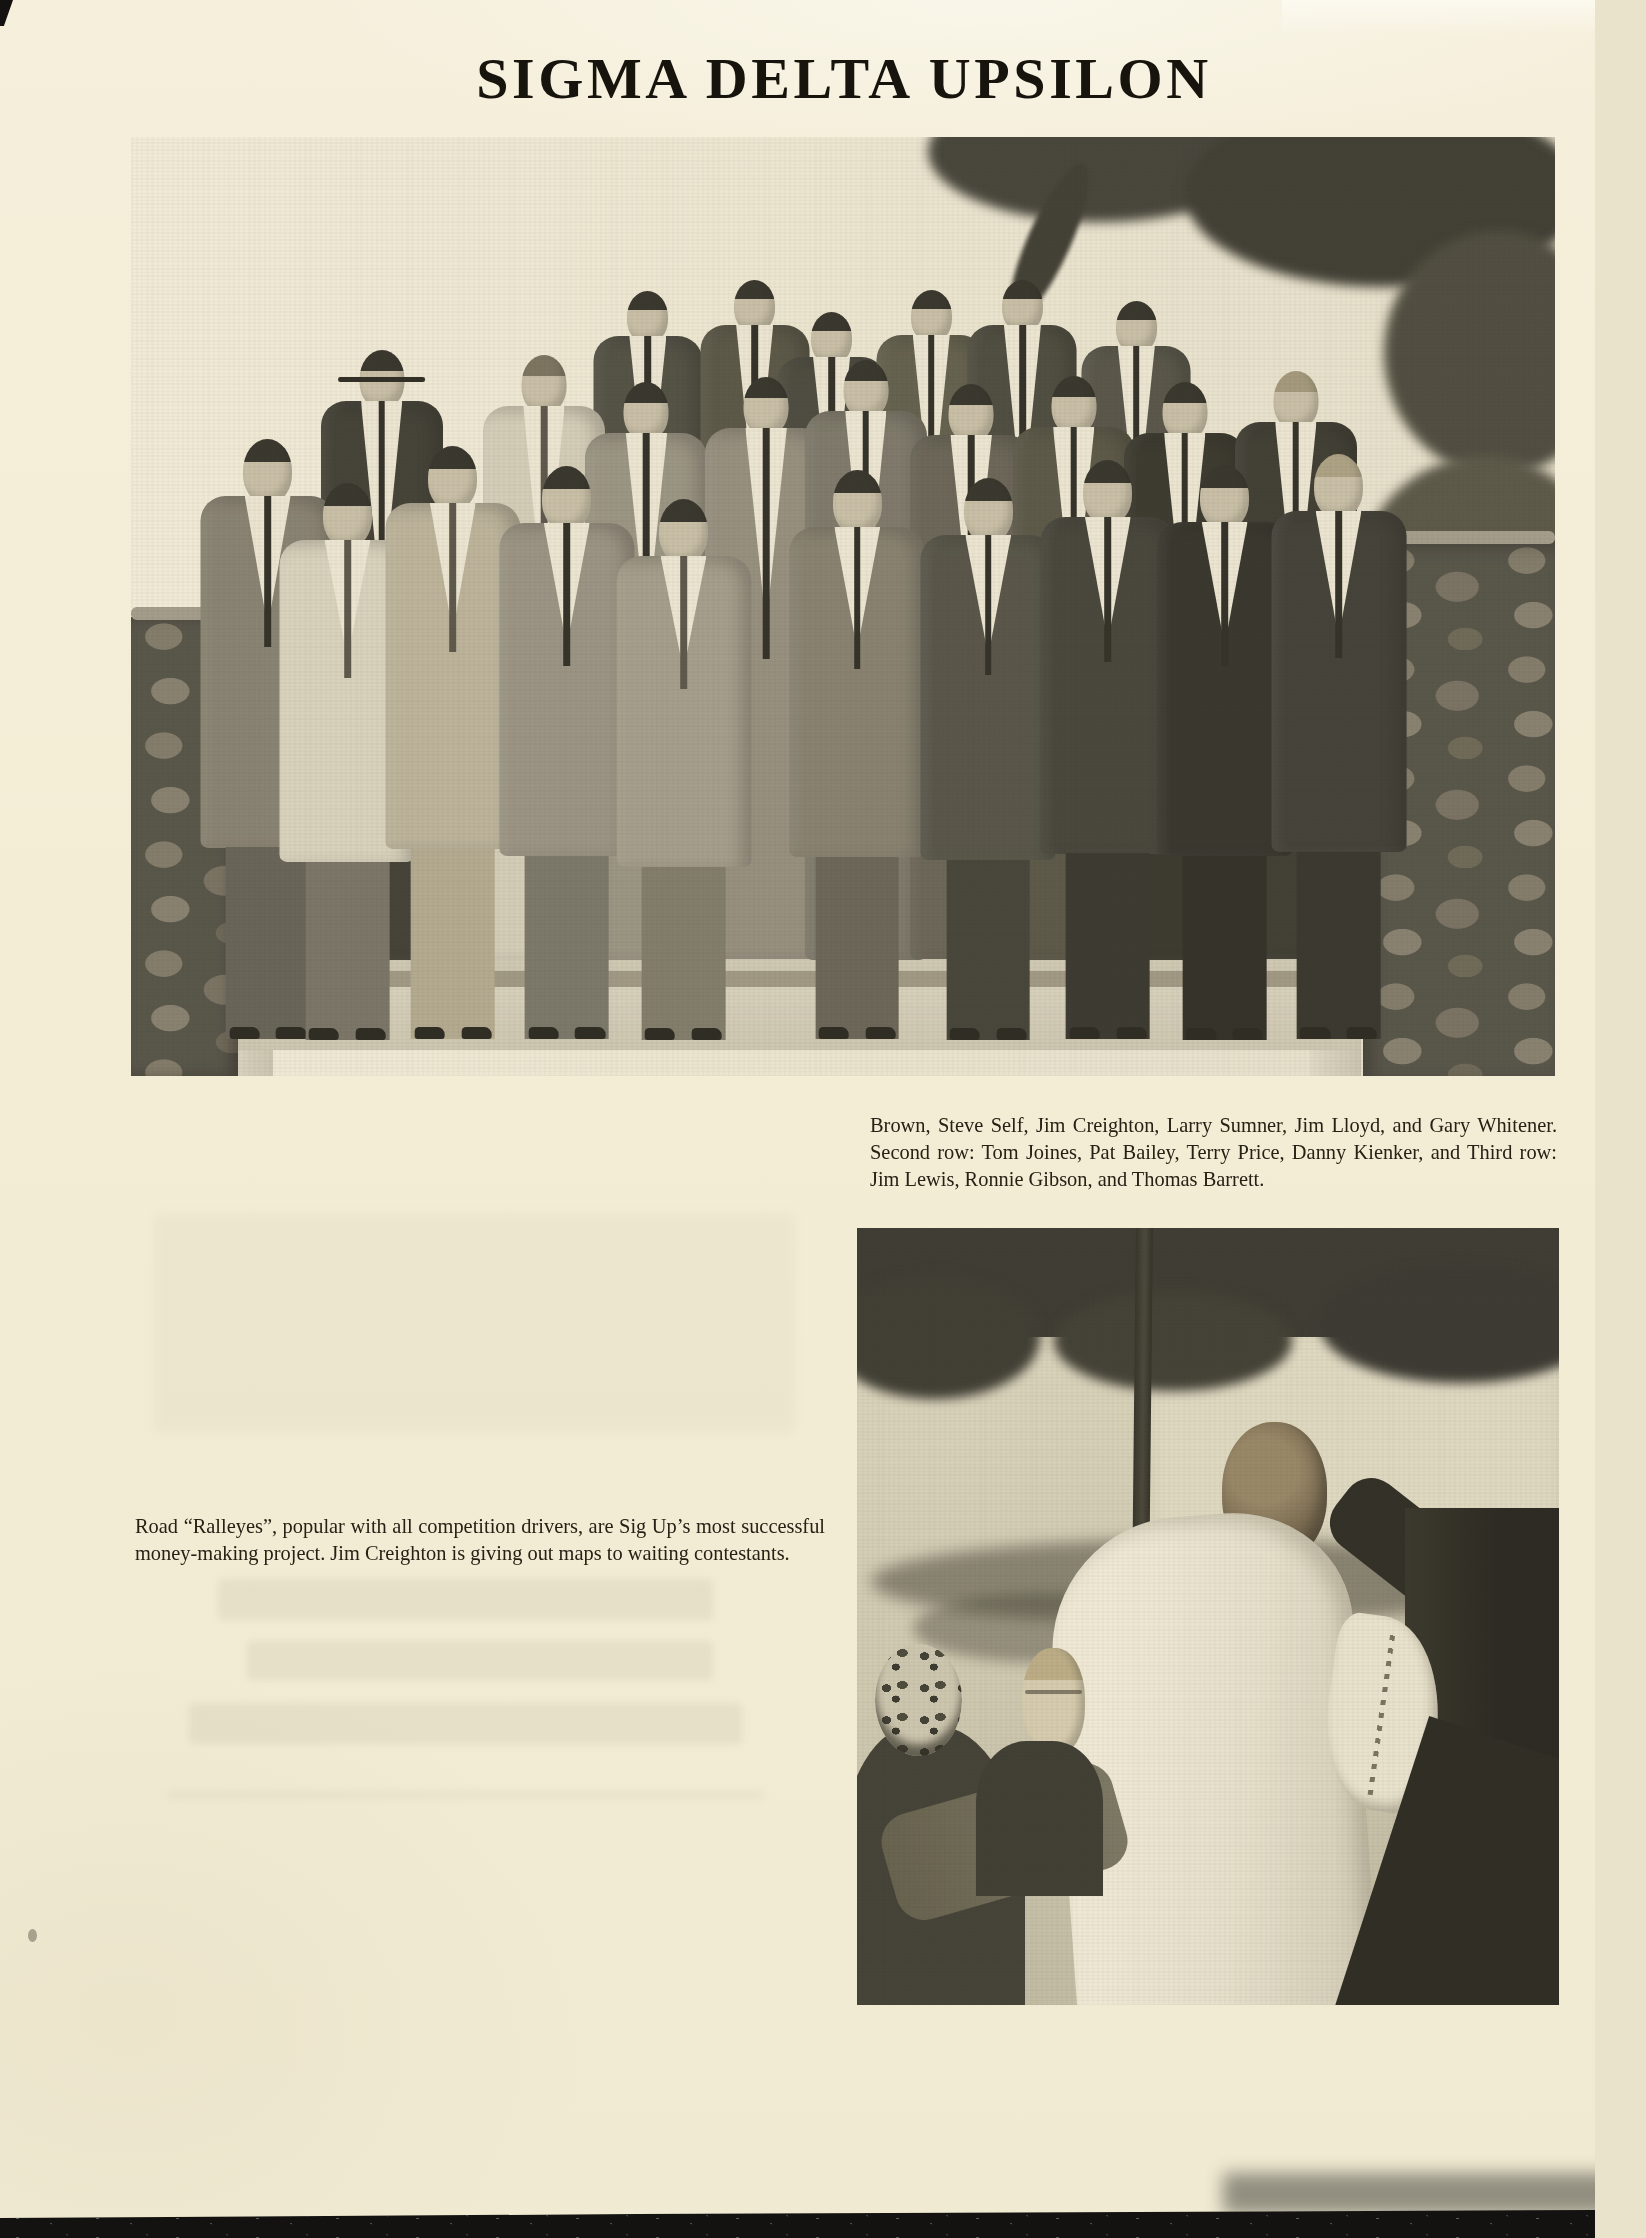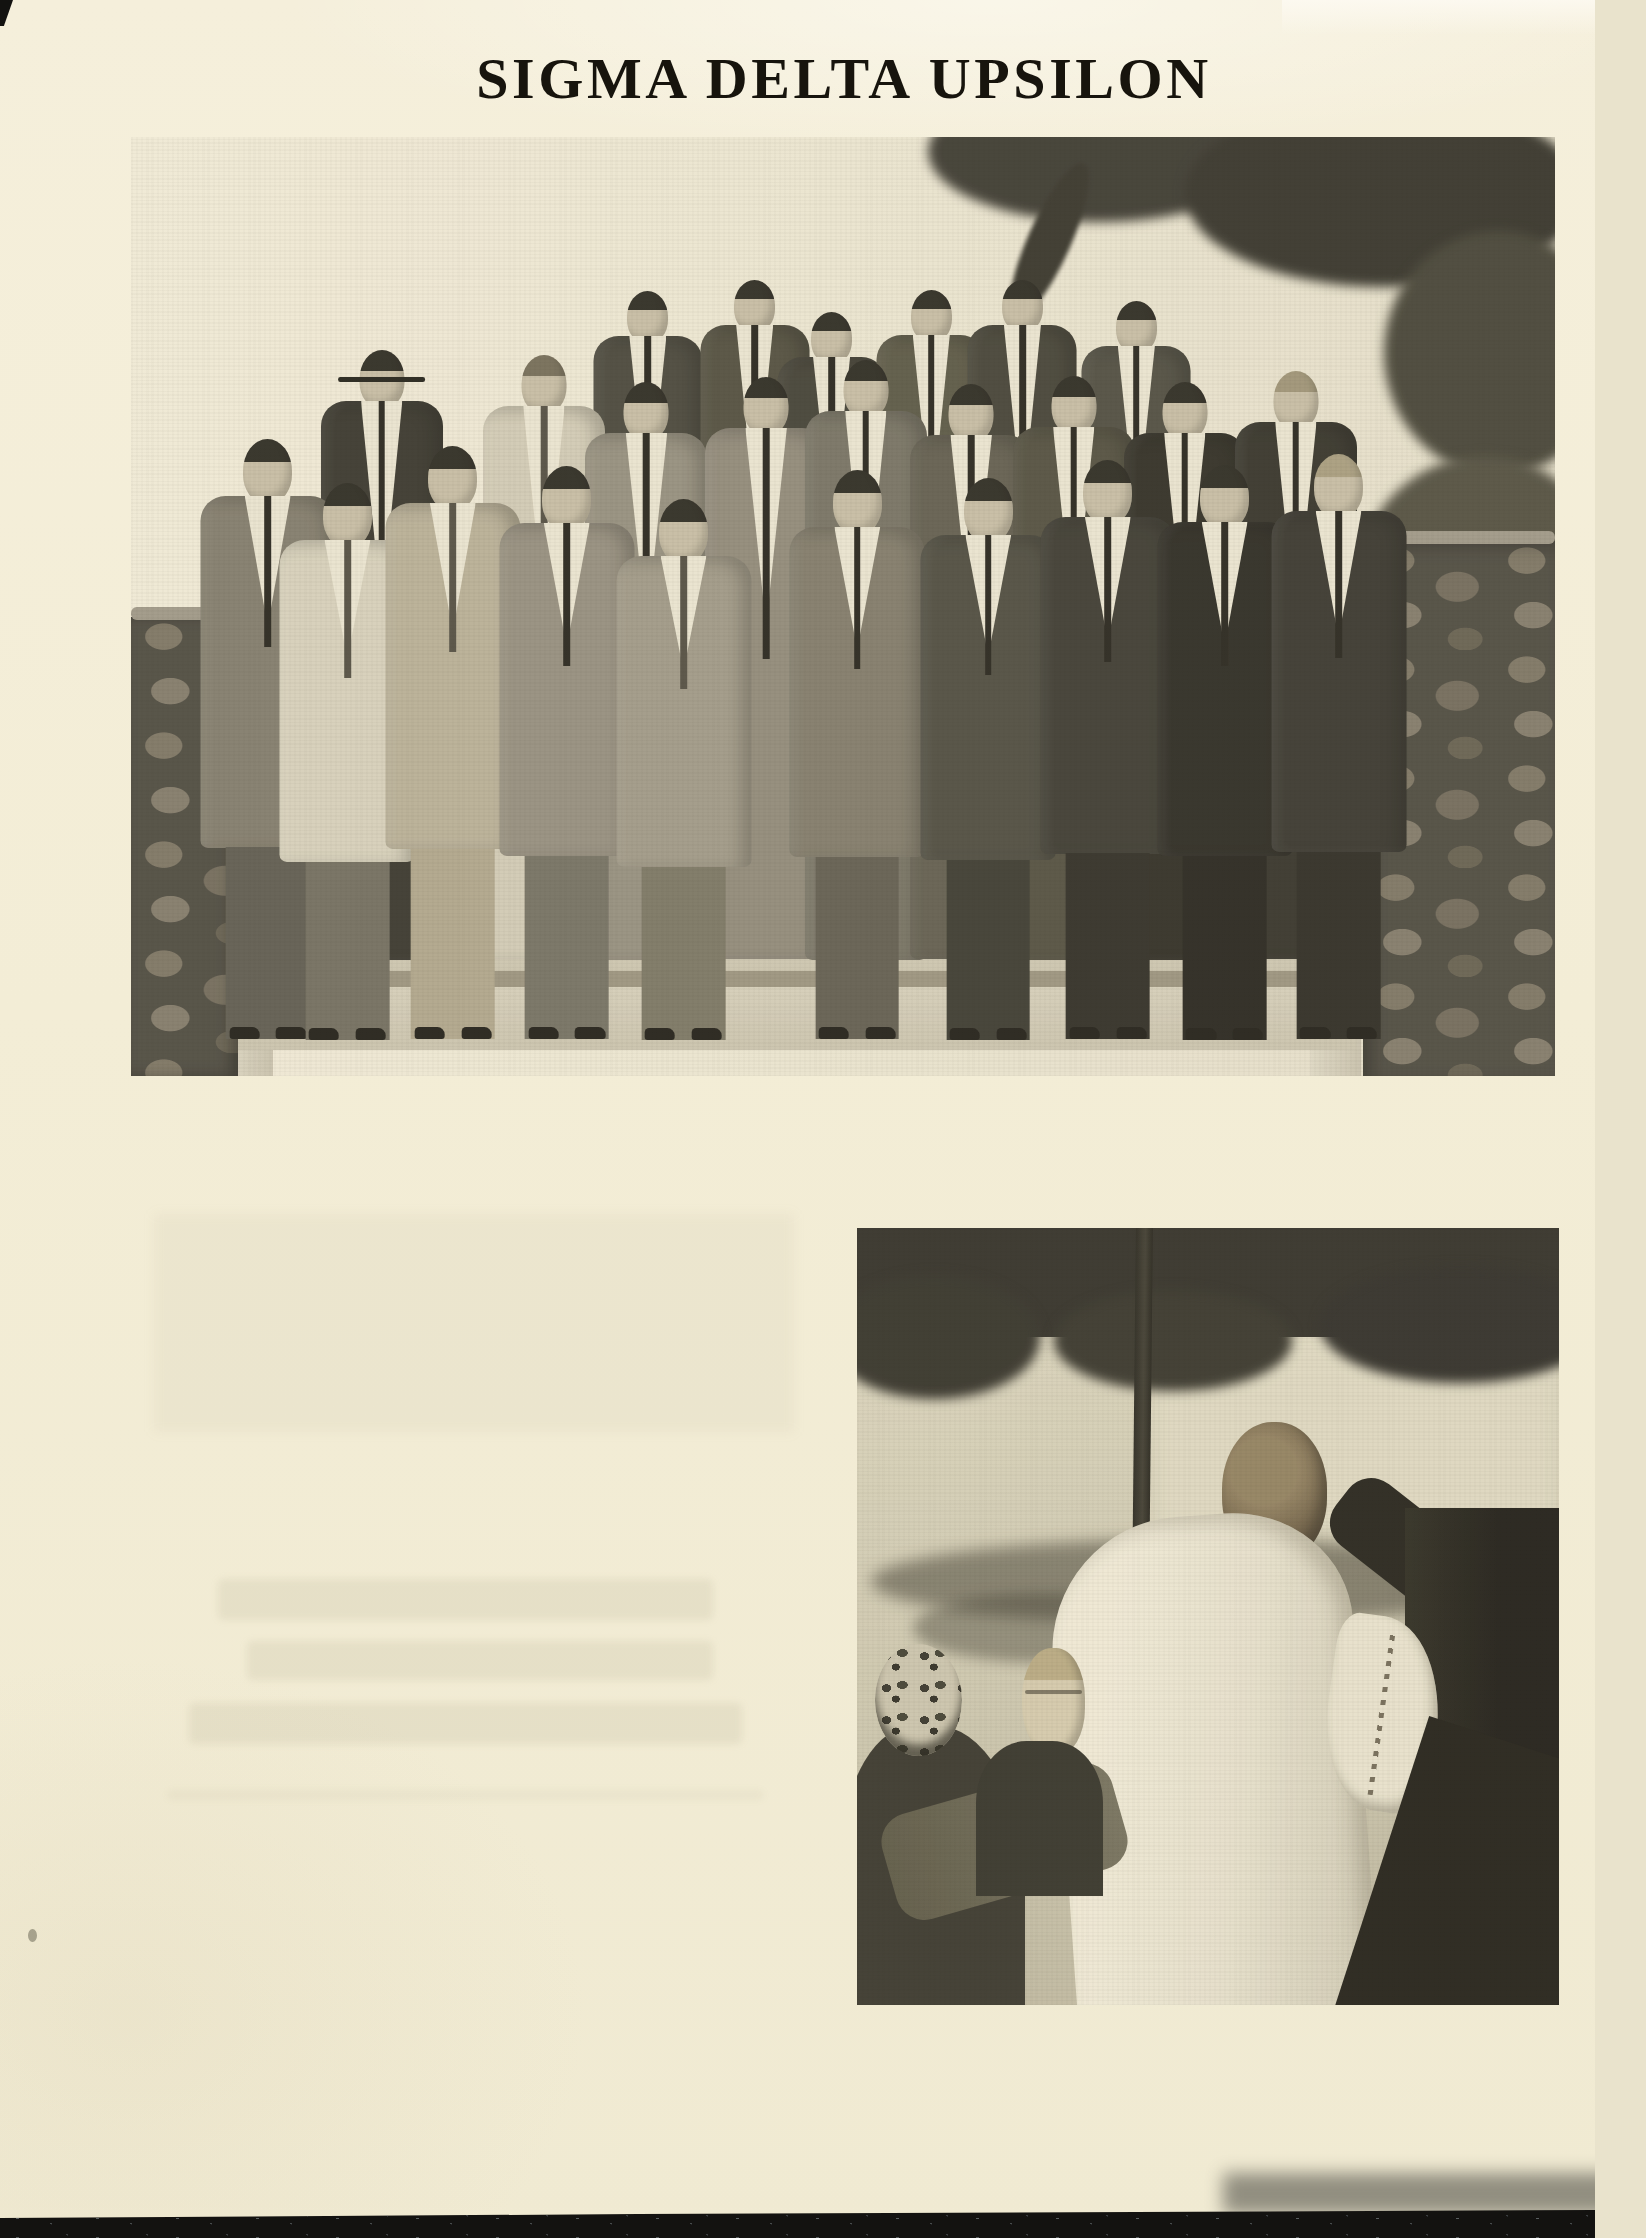--- a/index.html
+++ b/index.html
@@ -378,22 +378,24 @@
             <div class="shoe" style="left: 4%;"></div>
             <div class="shoe" style="right: 4%;"></div>
           </div>
         </div>
       </div>
 
     <div class="sepia"></div>
     <div class="grain"></div>
   </div>
 
-
-
+  <p class="caption cap-right">Brown, Steve Self, Jim Creighton, Larry Sumner, Jim Lloyd, and Gary Whitener. Second row: Tom Joines, Pat Bailey, Terry Price, Danny Kienker, and Third row: Jim Lewis, Ronnie Gibson, and Thomas Barrett.</p>
+
+
+  <p class="caption cap-rally">Road “Ralleyes”, popular with all competition drivers, are Sig Up’s most successful money-making project. Jim Creighton is giving out maps to waiting contestants.</p>
 
   <div class="photo photo-rally" role="img" aria-label="Black-and-white photograph on a lawn at a road ralley: Jim Creighton, seen from behind in a white shirt, gives out maps to waiting contestants, one wearing a patterned bucket hat.">
     <div class="r-lawn layer"></div>
     <div class="r-bright"></div>
     <div class="r-foliage"></div>
     <div class="blob" style="left:-4%;top:6%;width:30%;height:16%;background:#2b2922;"></div>
     <div class="blob" style="left:28%;top:8%;width:34%;height:13%;background:#2e2c24;"></div>
     <div class="blob" style="left:66%;top:5%;width:40%;height:15%;background:#262420;"></div>
     <div class="r-trunk"></div>
     <div class="r-shadow"></div>

